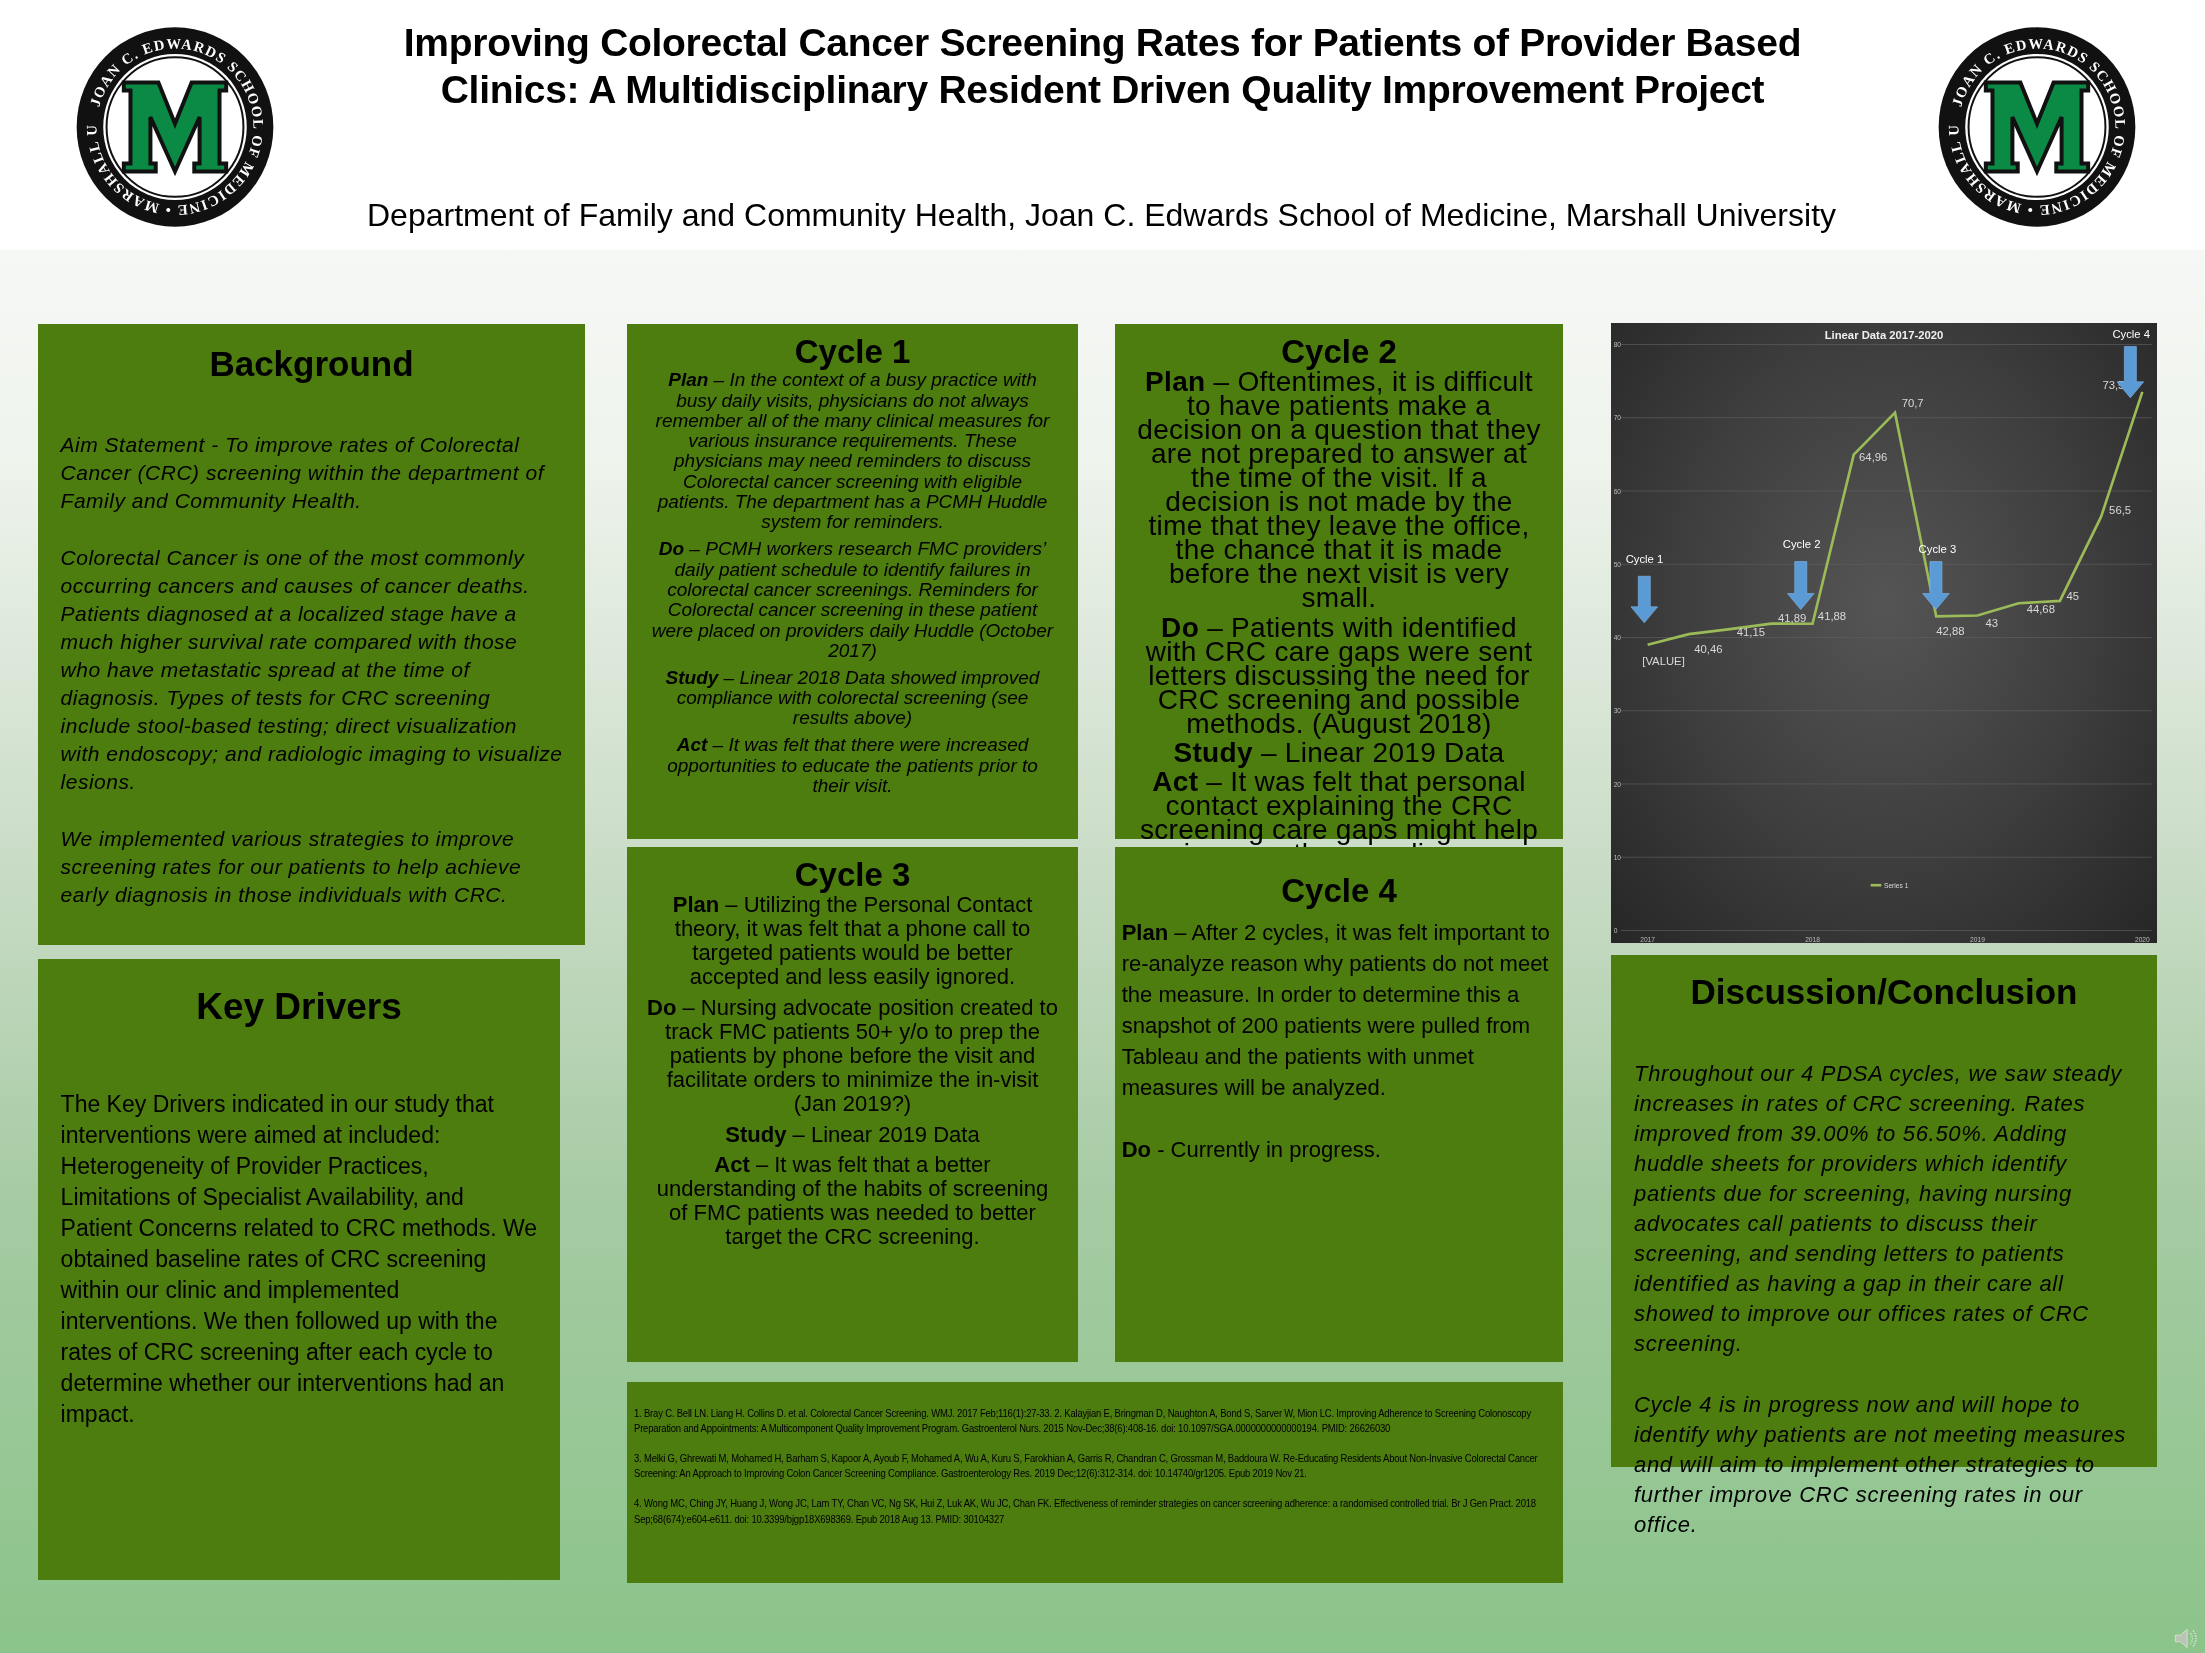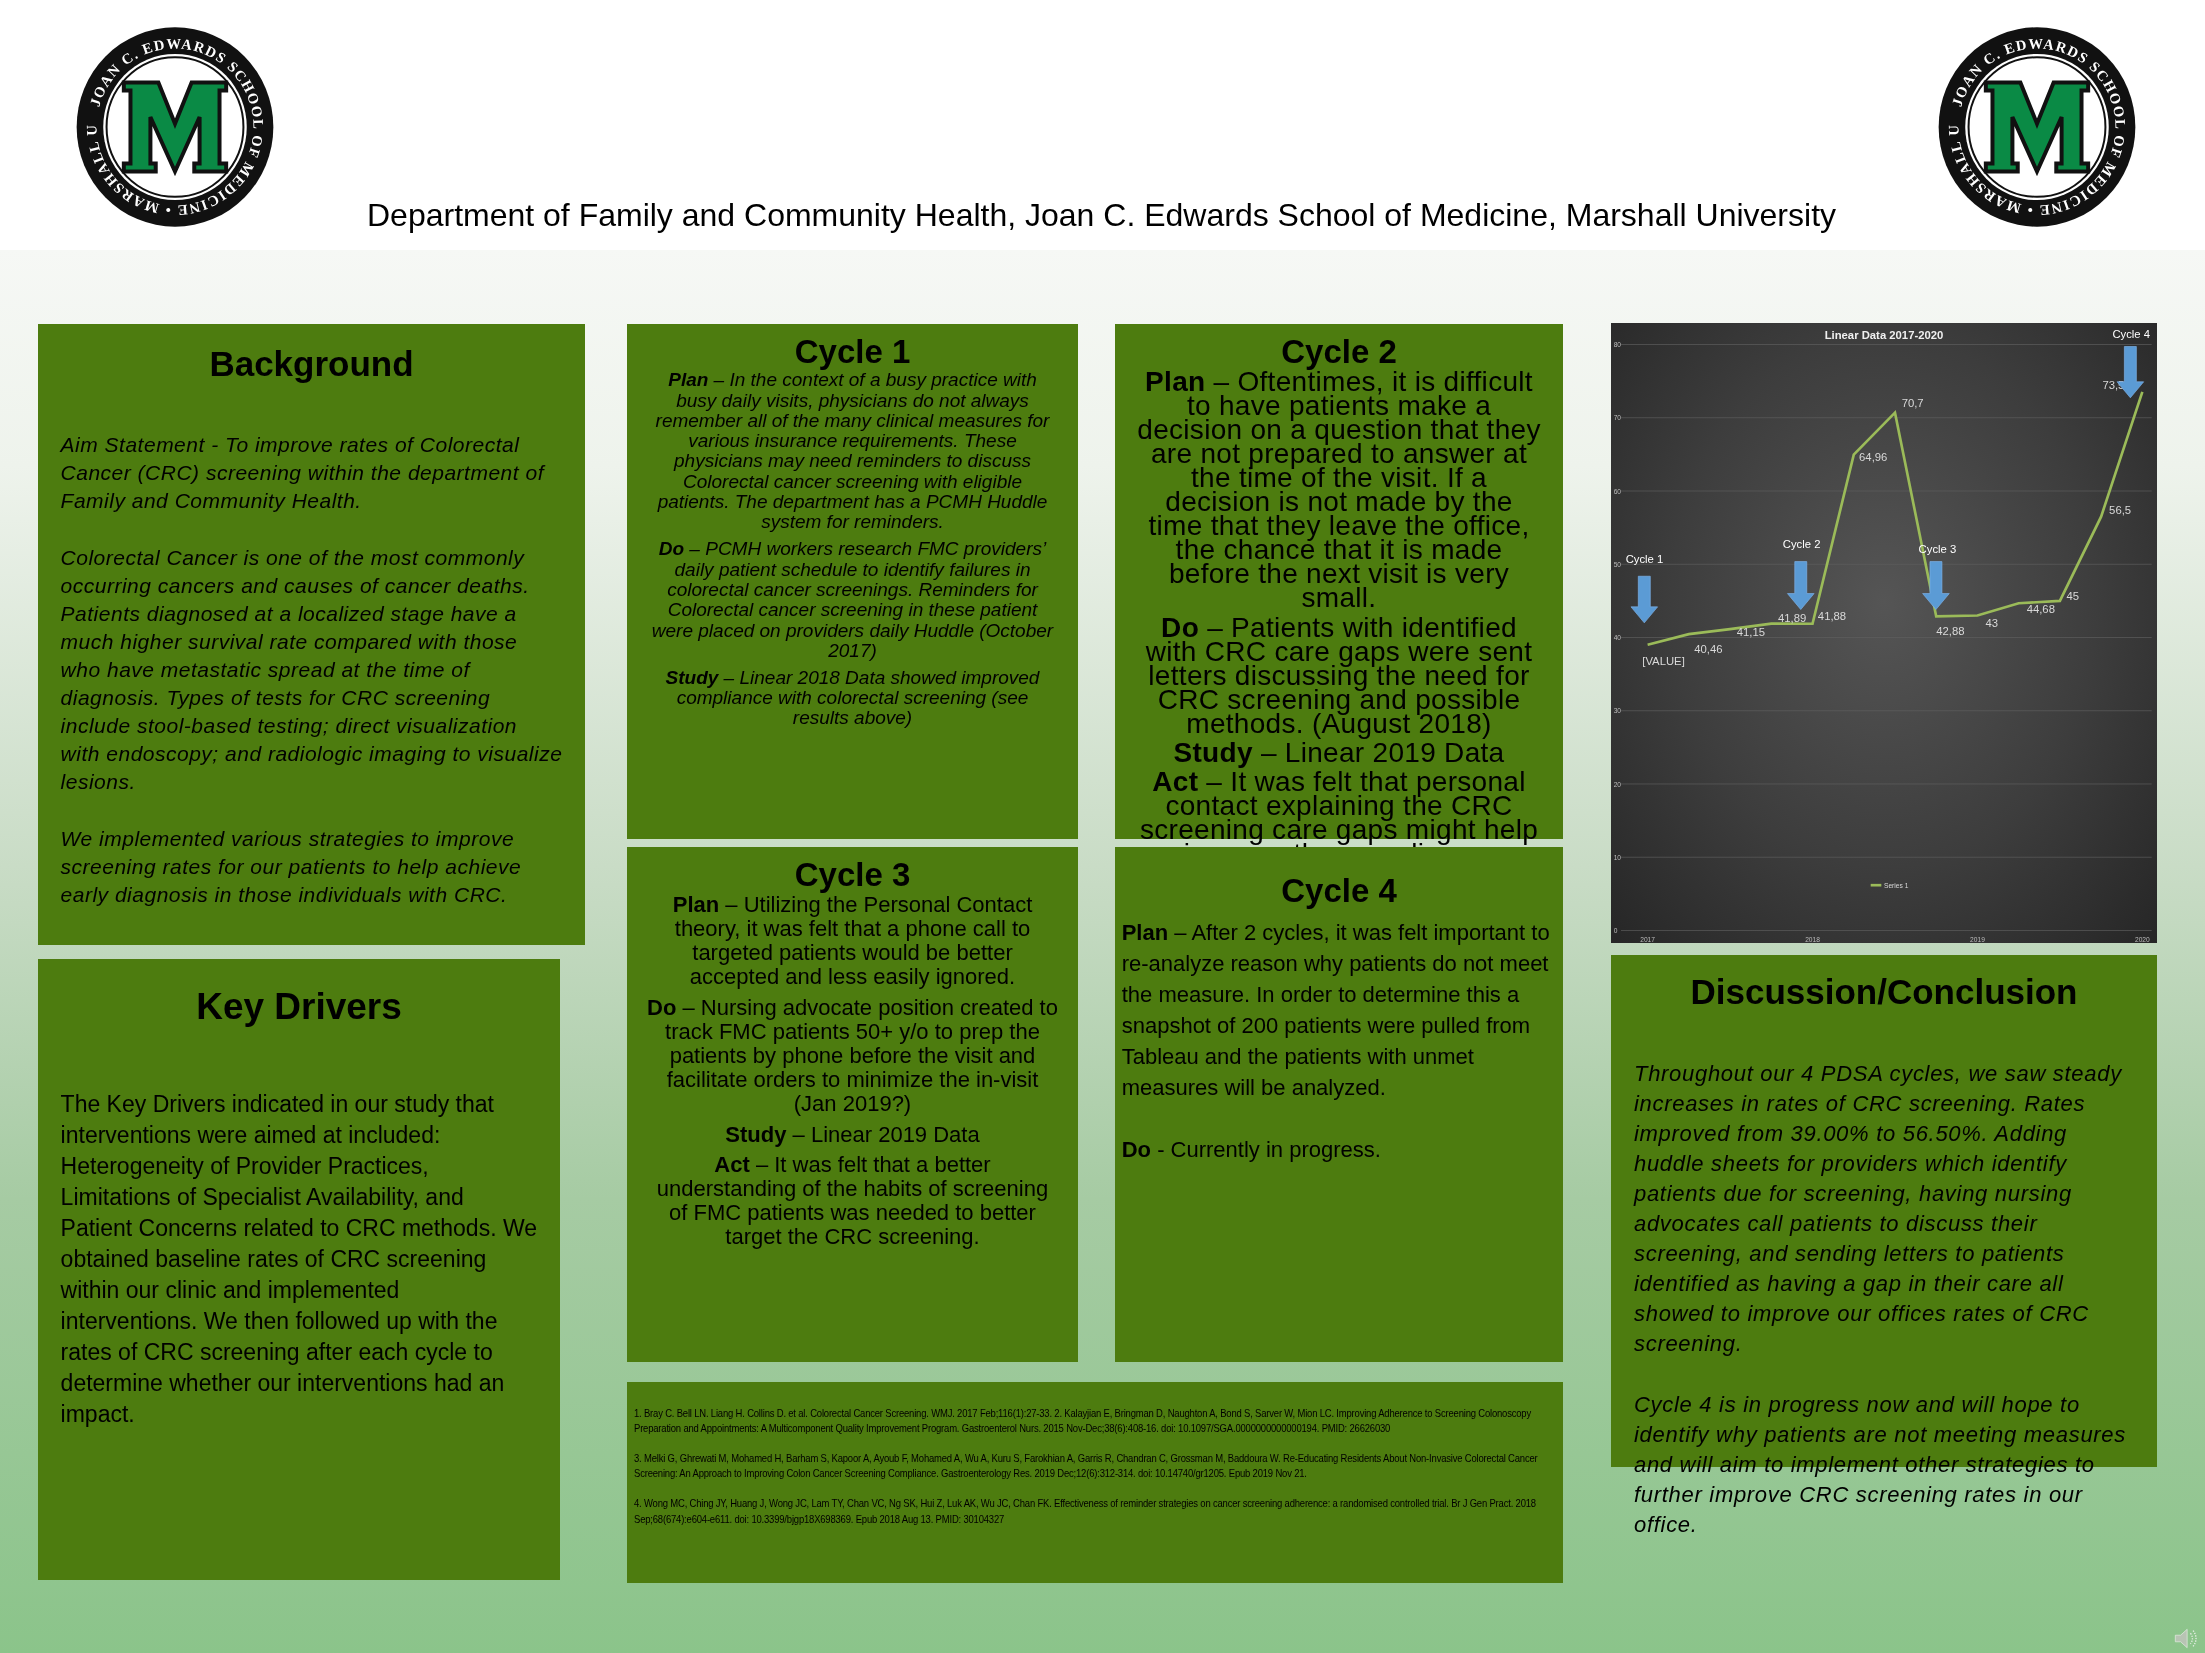--- a/index.html
+++ b/index.html
@@ -80,40 +80,45 @@
       </defs>
       <ellipse cx="155" cy="155" rx="148" ry="150" fill="#111"></ellipse>
       <ellipse cx="155" cy="155" rx="108" ry="110" fill="#fff"></ellipse>
       <ellipse cx="155" cy="155" rx="103" ry="105" fill="none" stroke="#111" stroke-width="3"></ellipse>
       <text font-family="Liberation Serif, serif" font-size="22" fill="#fff" font-weight="bold" letter-spacing="2">
         <textPath href="#ringR" startOffset="4%">JOAN C. EDWARDS SCHOOL OF MEDICINE • MARSHALL UNIVERSITY •</textPath>
       </text>
       <polygon points="78,88 130,88 155,150 180,88 232,88 232,100 222,100 222,210 232,210 232,222 184,222 184,210 192,210 192,140 155,222 118,140 118,210 126,210 126,222 78,222 78,210 88,210 88,100 78,100" fill="#0a8a45" stroke="#111" stroke-width="6" stroke-linejoin="miter"></polygon>
     </svg>
   </div>
+  <div class="title">
+    <div>Improving Colorectal Cancer Screening Rates for Patients of Provider Based</div>
+    <div>Clinics: A Multidisciplinary Resident Driven Quality Improvement Project</div>
+  </div>
   <div class="dept">Department of Family and Community Health, Joan C. Edwards School of Medicine, Marshall University</div>
 </div>
 
 <div class="panel p-bg">
   <h2>Background</h2>
   <p>Aim Statement - To improve rates of Colorectal Cancer (CRC) screening within the department of Family and Community Health.</p>
   <p>Colorectal Cancer is one of the most commonly occurring cancers and causes of cancer deaths. Patients diagnosed at a localized stage have a much higher survival rate compared with those who have metastatic spread at the time of diagnosis. Types of tests for CRC screening include stool-based testing; direct visualization with endoscopy; and radiologic imaging to visualize lesions.</p>
   <p>We implemented various strategies to improve screening rates for our patients to help achieve early diagnosis in those individuals with CRC.</p>
 </div>
 
 <div class="panel p-kd">
   <h2>Key Drivers</h2>
   <p>The Key Drivers indicated in our study that interventions were aimed at included: Heterogeneity of Provider Practices, Limitations of Specialist Availability, and Patient Concerns related to CRC methods. We obtained baseline rates of CRC screening within our clinic and implemented interventions. We then followed up with the rates of CRC screening after each cycle to determine whether our interventions had an impact.</p>
 </div>
 
 <div class="panel cyc p-c1">
   <h2>Cycle 1</h2>
   <p><b>Plan</b><span> – </span><span>In the context of a busy practice with busy daily visits, physicians do not always remember all of the many clinical measures for various insurance requirements.  These physicians may need reminders to discuss Colorectal cancer screening with eligible patients.  The department has a PCMH Huddle system for reminders.</span></p>
   <p><b>Do</b><span> – </span><span>PCMH workers research FMC providers’ daily patient schedule to identify failures in colorectal cancer screenings. Reminders for Colorectal cancer screening in these patient were placed on providers daily Huddle (October 2017)</span></p>
   <p><b>Study</b><span> – </span><span>Linear 2018 Data showed improved compliance with colorectal screening (see results above)</span></p>
+  <p><b>Act</b><span> – </span><span>It was felt that there were increased opportunities to educate the patients prior to their visit.</span></p>
 </div>
 
 <div class="panel cyc p-c2">
   <h2>Cycle 2</h2>
   <p><b>Plan</b><span> – </span><span>Oftentimes, it is difficult to have patients make a decision on a question that they are not prepared to answer at the time of the visit.  If a decision is not made by the time that they leave the office, the chance that it is made before the next visit is very small.</span></p>
   <p><b>Do</b><span> – </span><span>Patients with identified with CRC care gaps were sent letters discussing the need for CRC screening and possible methods. (August 2018)</span></p>
   <p><b>Study</b><span> – </span><span>Linear 2019 Data</span></p>
   <p><b>Act</b><span> – </span><span>It was felt that personal contact explaining the CRC screening care gaps might help improve the compliance.</span></p>
 </div>
 

